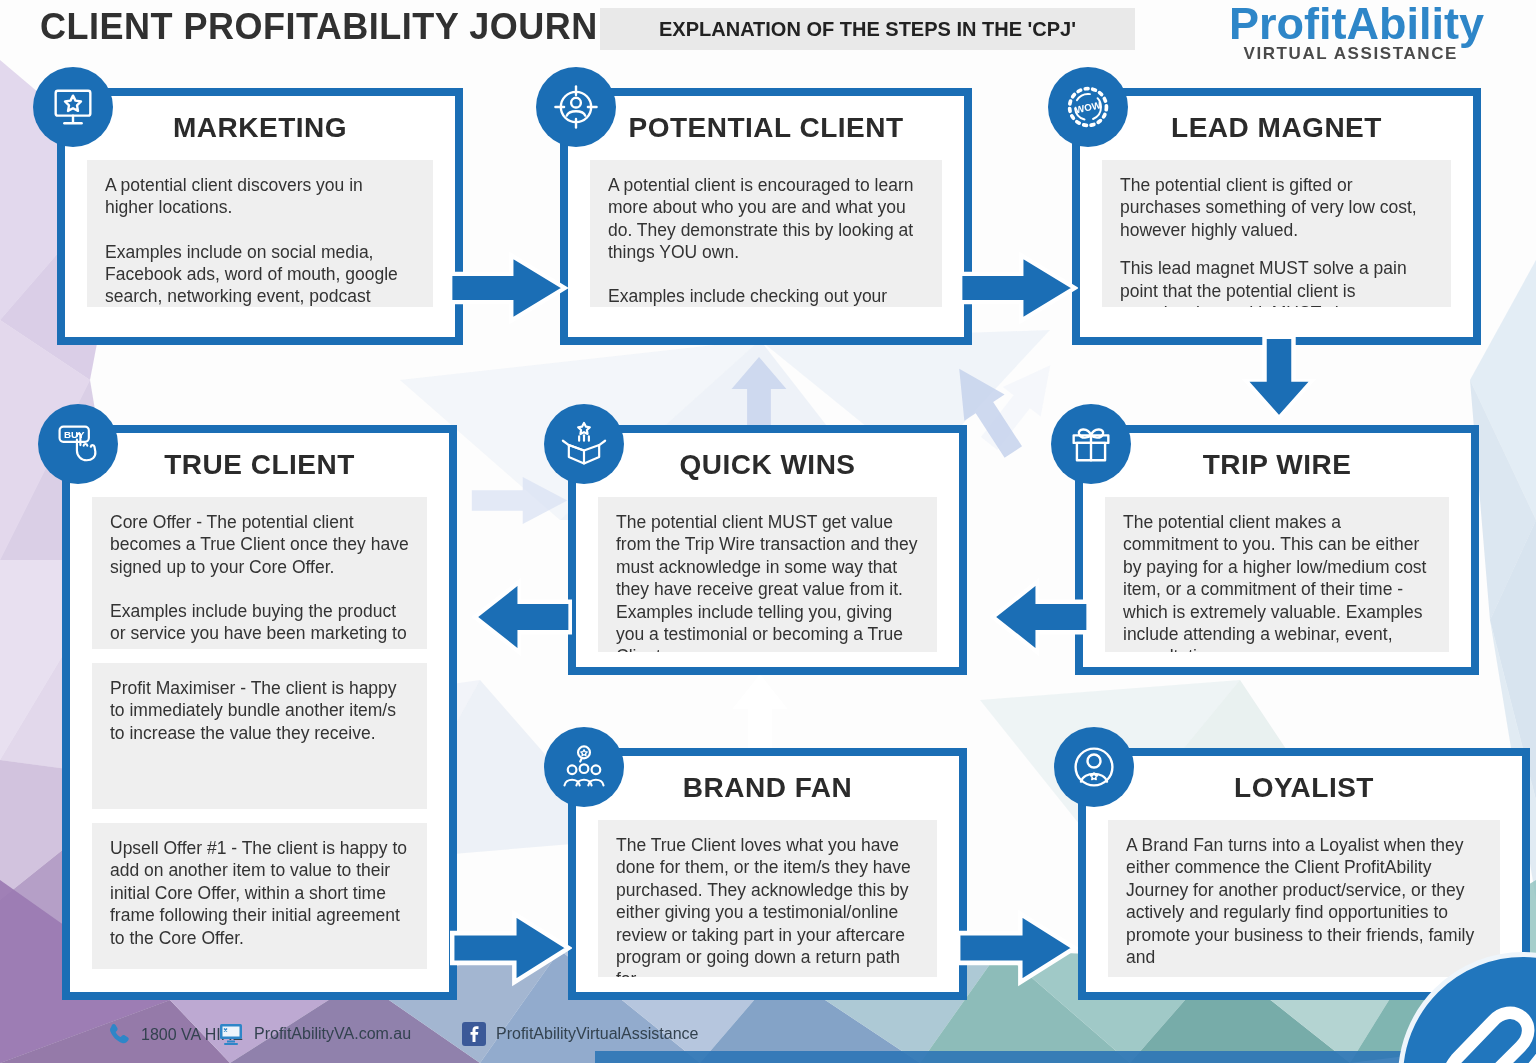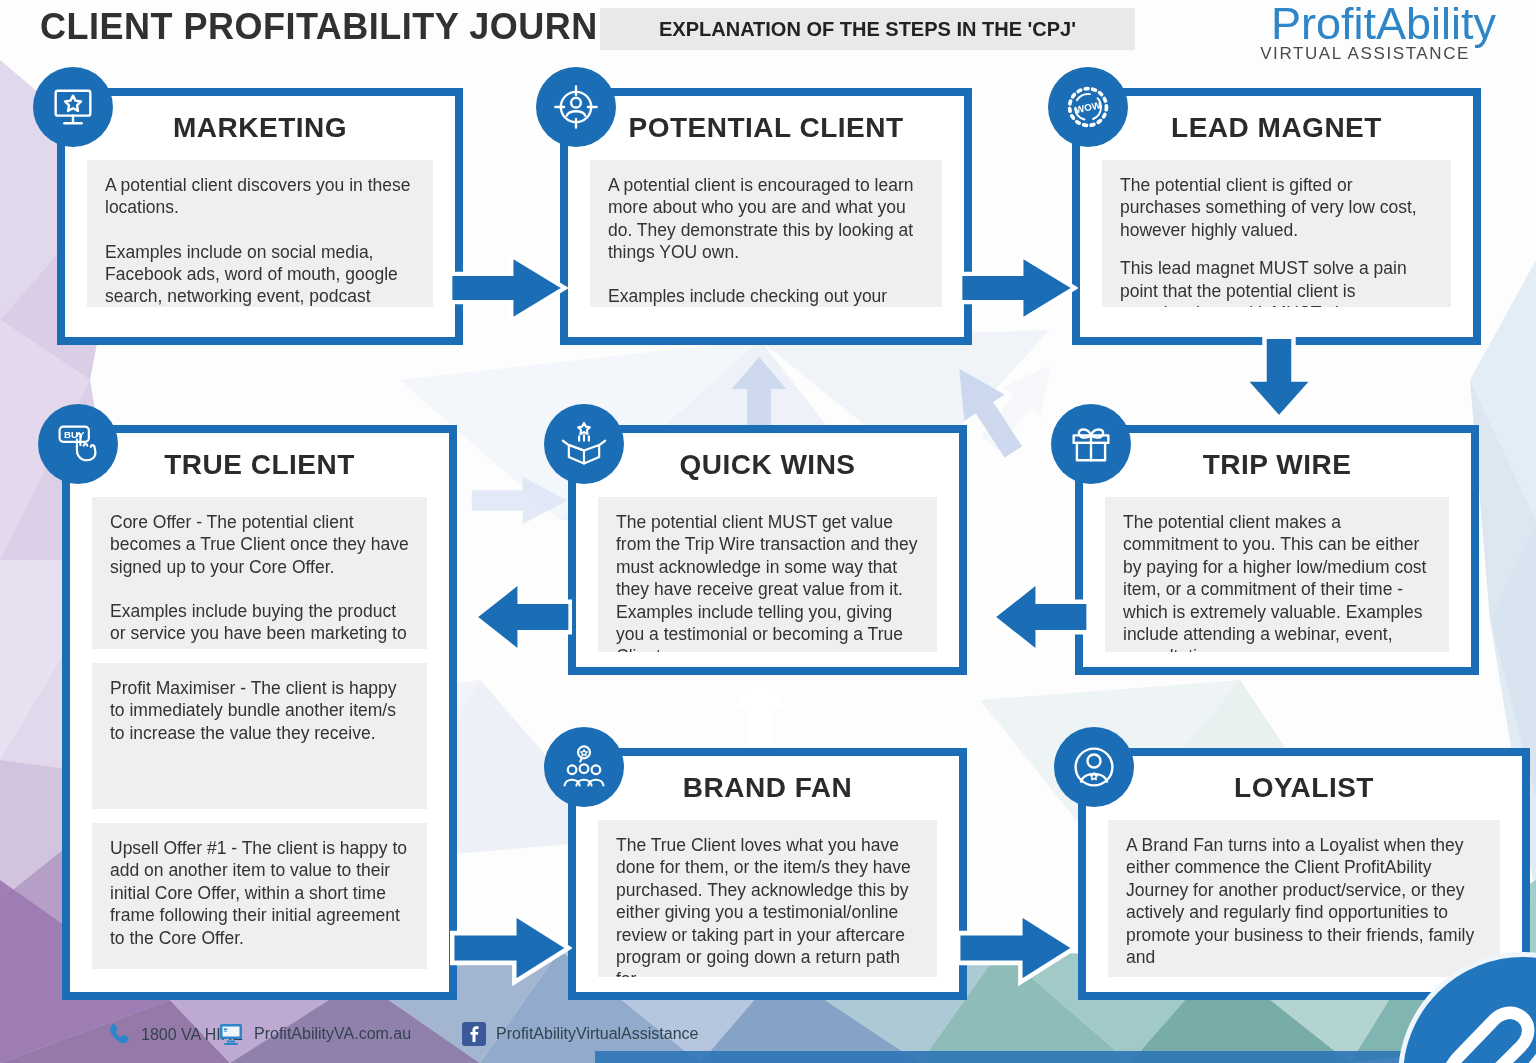--- a/index.html
+++ b/index.html
@@ -8,21 +8,21 @@
     position:relative;width:1536px;height:1063px;overflow:hidden;
     background:#fdfdfd;font-family:"Liberation Sans",sans-serif;margin:0 auto;
   }
   #bg{position:absolute;left:0;top:0;width:100%;height:100%;}
 
   
   .main-title{position:absolute;left:40px;top:6px;font-size:36px;font-weight:800;
     color:#313131;letter-spacing:.5px;}
   .banner{position:absolute;left:600px;top:8px;width:535px;height:42px;background:#e9e9e9;
     display:flex;align-items:center;justify-content:center;font-size:20px;font-weight:bold;color:#222;}
-  .logo{position:absolute;right:40px;top:0;text-align:right;}
+  .logo{position:absolute;right:52px;top:0;text-align:right;font-weight:bold;}
   .logo .name{font-size:45px;color:#2e86c8;line-height:1.05;}
   .logo .tagline{font-size:17px;color:#4a4a4a;letter-spacing:1.6px;margin-top:-3px;padding-right:26px;}
 
   
   .step-box{position:absolute;background:#fff;border:8px solid #1b6eb5;}
   .step-title{text-align:center;font-size:28px;font-weight:800;color:#2b2b2b;
     letter-spacing:.5px;margin-top:16px;}
   .panel{margin:16px 22px 0 22px;background:#efefef;padding:14px 18px;
     font-size:17.5px;line-height:1.28;color:#333;overflow:hidden;}
   .panel p{margin:0;}
@@ -116,21 +116,21 @@
     <div class="icon-circle">
       <svg viewBox="0 0 48 48" fill="none" stroke="#fff" stroke-width="2.2" stroke-linecap="round" stroke-linejoin="round">
         <rect x="8" y="9" width="32" height="23" rx="2"></rect>
         <path d="M24 13.5 l2.3 4.6 5.1 .8 -3.7 3.6 .9 5.1 -4.6 -2.4 -4.6 2.4 .9 -5.1 -3.7 -3.6 5.1 -.8 z"></path>
         <line x1="24" y1="32" x2="24" y2="38"></line>
         <line x1="16" y1="39" x2="32" y2="39"></line>
       </svg>
     </div>
     <div class="step-title">MARKETING</div>
     <div class="panel" style="height:147px">
-        <p>A potential client discovers you in these locations.</p>
+        <p>A potential client discovers you in higher locations.</p>
         <p>Examples include on social media, Facebook ads, word of mouth, google search, networking event, podcast</p>
       </div>
   </div>
 
   <div class="step-box" style="left:560px;top:88px;width:412px;height:257px">
     <div class="icon-circle">
       <svg viewBox="0 0 48 48" fill="none" stroke="#fff" stroke-width="2.2" stroke-linecap="round" stroke-linejoin="round">
         <circle cx="24" cy="24" r="14"></circle>
         <line x1="24" y1="5" x2="24" y2="13"></line>
           <line x1="24" y1="35" x2="24" y2="43"></line>

